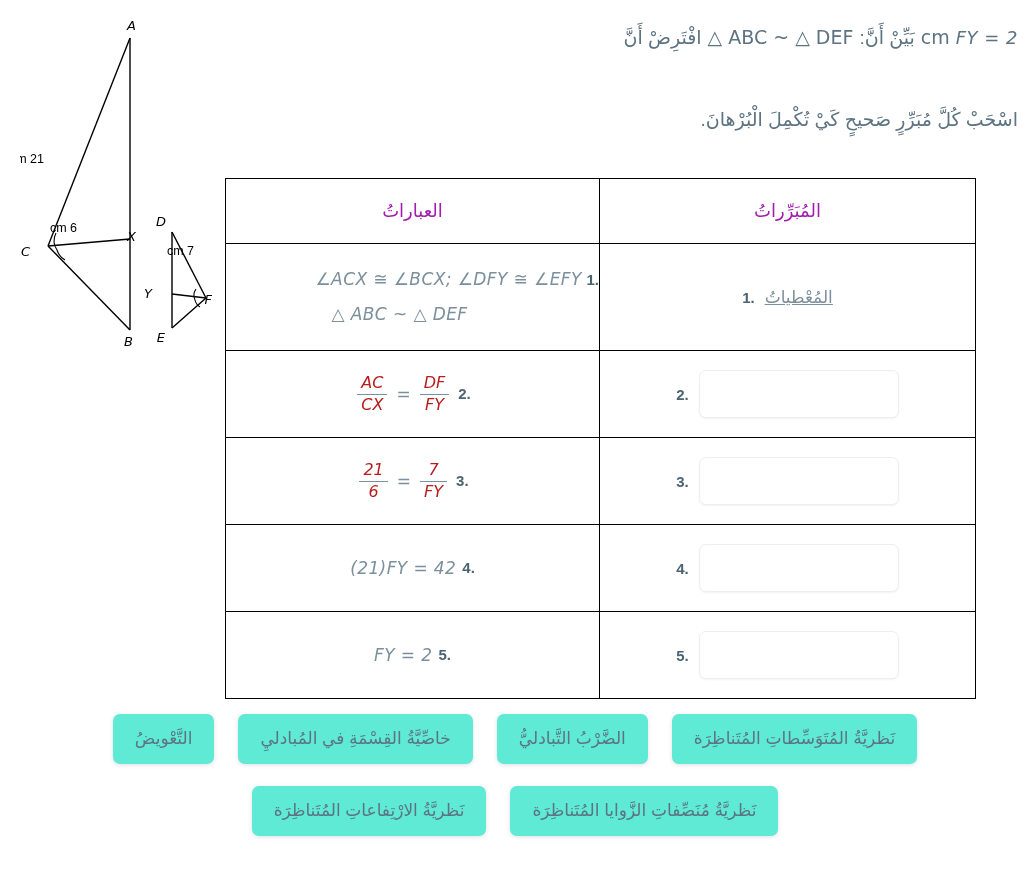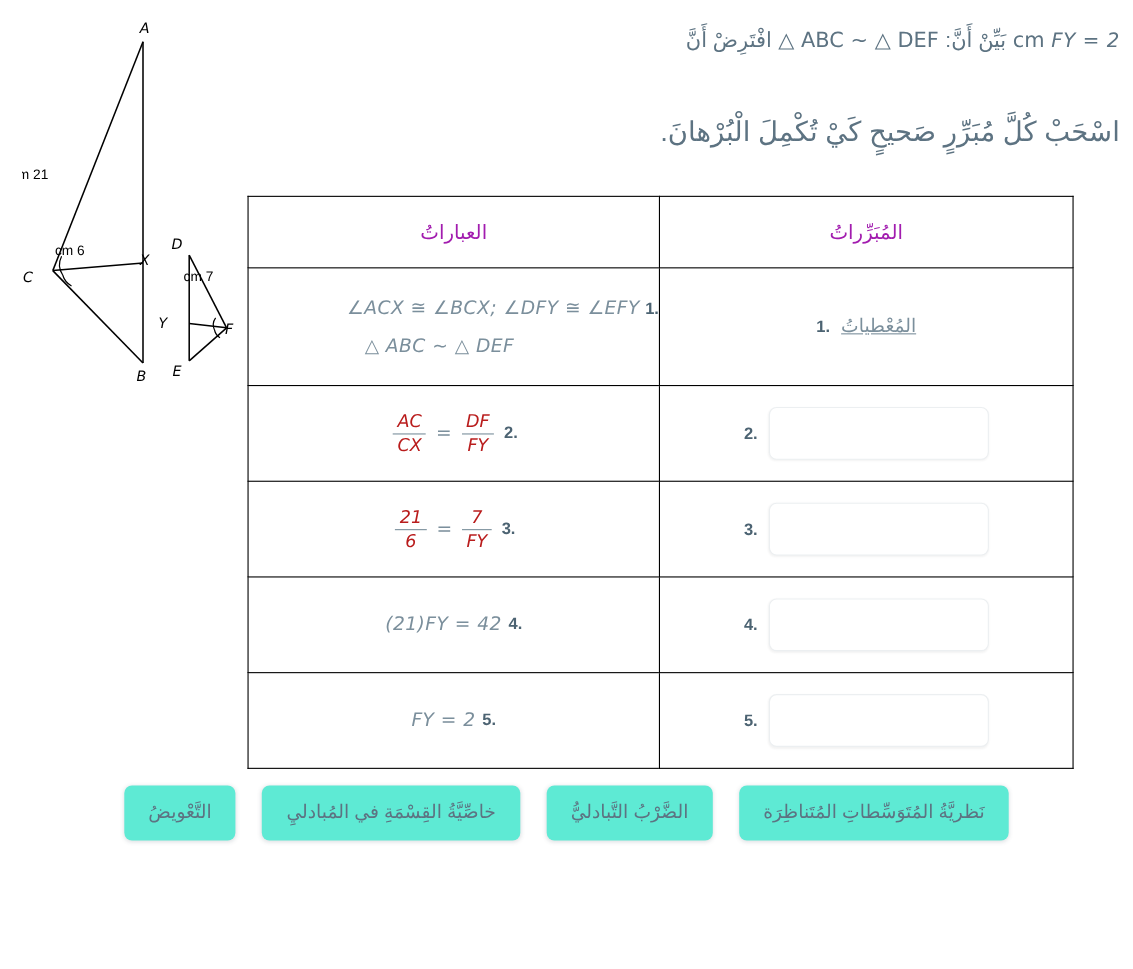--- a/index.html
+++ b/index.html
@@ -30,21 +30,21 @@
     line-height: 30px;
     color: #5d7382;
     white-space: nowrap;
     display: flex;
     flex-direction: row;
     justify-content: flex-start;
     align-items: baseline;
     gap: 6px;
   }
   .prompt-line-2 {
-    font-size: 25px;
+    font-size: 19px;
     line-height: 30px;
     color: #5d7382;
     margin-top: 52px;
     direction: rtl;
   }
   .math-inline {
     font-family: "DejaVu Sans", sans-serif;
     font-style: italic;
     font-size: 18px;
     direction: ltr;
@@ -362,14 +362,16 @@
 </table>
 
 <div class="chip-area">
   <div class="chip-row">
     <div class="chip">نَظريَّةُ المُتَوَسِّطاتِ المُتَناظِرَة</div>
     <div class="chip">الضَّرْبُ التَّبادليُّ</div>
     <div class="chip">خاصِّيَّةُ القِسْمَةِ في المُبادليِ</div>
     <div class="chip">التَّعْويضُ</div>
   </div>
   <div class="chip-row">
+    <div class="chip">نَظريَّةُ مُنَصِّفاتِ الزَّوايا المُتَناظِرَة</div>
+    <div class="chip">نَظريَّةُ الارْتِفاعاتِ المُتَناظِرَة</div>
   </div>
 </div>
 
 </body></html>

